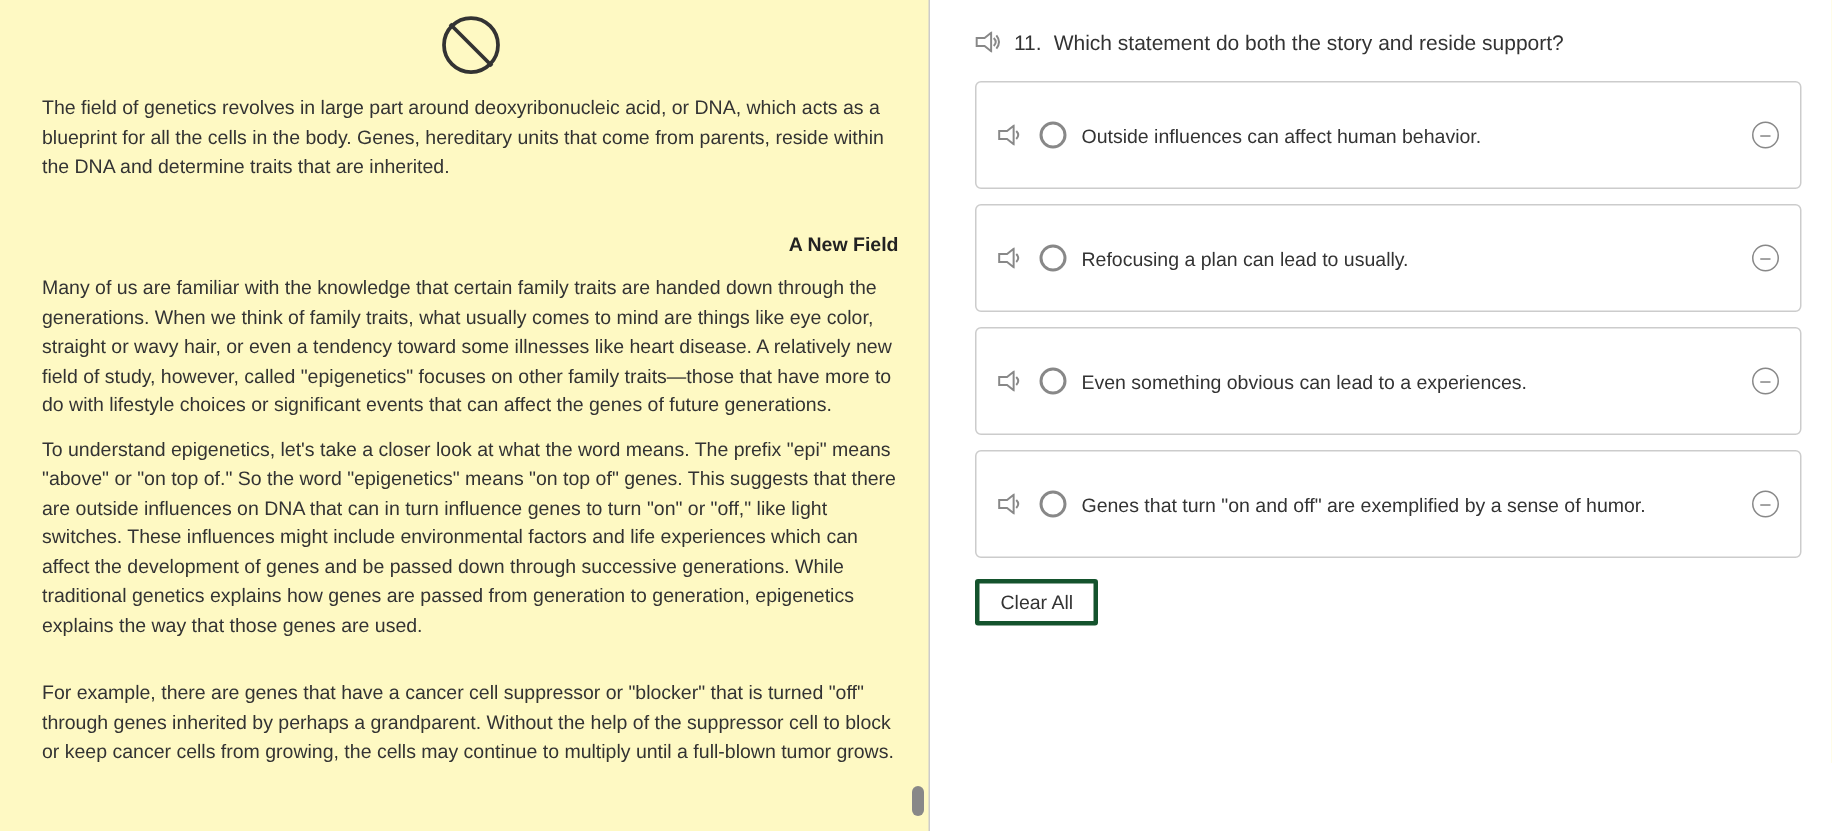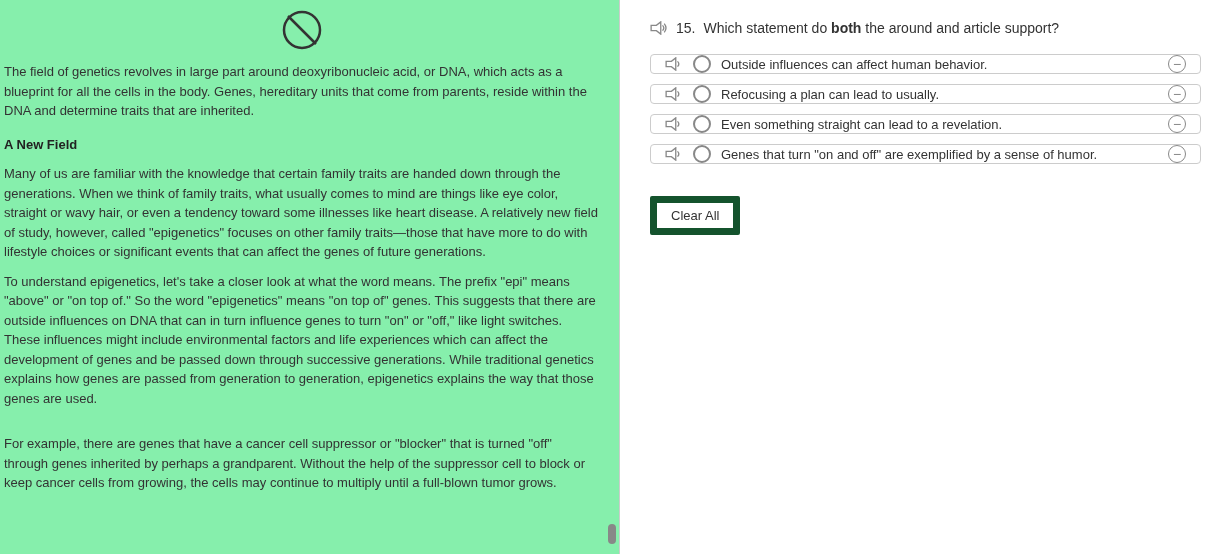--- a/index.html
+++ b/index.html
@@ -11,22 +11,22 @@
       font-family: Arial, sans-serif;
       font-size: 13px;
       background: #fff;
       display: flex;
       height: 554px;
       overflow: hidden;
     }
     .left-panel {
       width: 620px;
       min-width: 620px;
-      background: #86efac;
-      padding: 10px 20px 20px 4px;
+      background: #fef9c3;
+      padding: 10px 20px 20px 28px;
       overflow-y: auto;
       position: relative;
       border-right: 1px solid #ccc;
     }
     .no-symbol {
       display: flex;
       justify-content: center;
       margin-bottom: 12px;
     }
     .no-icon {
@@ -37,23 +37,24 @@
       color: #333;
       line-height: 1.5;
     }
     .article-text p {
       margin-bottom: 10px;
       font-size: 13px;
     }
     .section-heading {
       font-weight: bold;
       font-size: 13px;
-      margin-top: 14px;
+      margin-top: 32px;
       margin-bottom: 4px;
       color: #222;
+      text-align: right;
     }
     .scrollbar-indicator {
       position: absolute;
       right: 3px;
       bottom: 10px;
       width: 8px;
       height: 20px;
       background: #888;
       border-radius: 4px;
     }
@@ -71,28 +72,28 @@
     }
     .question-number {
       font-size: 14px;
       color: #333;
     }
     .question-text {
       font-size: 14px;
       color: #333;
     }
     .question-text strong {
-      font-weight: bold;
+      font-weight: normal;
     }
     .answer-option {
       display: flex;
       align-items: center;
       border: 1px solid #ccc;
       border-radius: 4px;
-      padding: 0 14px;
+      padding: 26px 14px;
       margin-bottom: 10px;
       gap: 10px;
       position: relative;
       background: #fff;
     }
     .radio-circle {
       width: 18px;
       height: 18px;
       border-radius: 50%;
       border: 2px solid #888;
@@ -111,28 +112,28 @@
       border-radius: 50%;
       display: flex;
       align-items: center;
       justify-content: center;
       color: #888;
       font-size: 14px;
       flex-shrink: 0;
       line-height: 1;
     }
     .clear-all-btn {
-      border: 7px solid #14532d;
+      border: 3px solid #14532d;
       background: #fff;
       padding: 5px 14px;
       font-size: 13px;
       color: #333;
       cursor: pointer;
       border-radius: 2px;
-      margin-top: 22px;
+      margin-top: 4px;
     }
     .speaker-small {
       display: flex;
       align-items: center;
     }
     .speaker-svg {
       width: 18px;
       height: 14px;
     }
   </style>
@@ -158,23 +159,23 @@
 
 <div class="right-panel">
   <div class="question-header">
     <span class="speaker-small">
       <svg class="speaker-svg" viewBox="0 0 20 16" fill="none" xmlns="http://www.w3.org/2000/svg">
         <polygon points="1,5 7,5 12,1 12,15 7,11 1,11" stroke="#888" stroke-width="1.5" fill="none"></polygon>
         <path d="M14,5 Q17,8 14,11" stroke="#888" stroke-width="1.5" fill="none"></path>
         <path d="M16,3 Q20,8 16,13" stroke="#888" stroke-width="1.5" fill="none"></path>
       </svg>
     </span>
-    <span class="question-number">15.</span>
+    <span class="question-number">11.</span>
     <span class="question-text">
-      Which statement do <strong>both</strong><span> the around and article support?</span>
+      Which statement do <strong>both</strong><span> the story and reside support?</span>
     </span>
   </div>
 
   <div id="options-container">
   <div class="answer-option">
       <span class="speaker-small">
         <svg class="speaker-svg" viewBox="0 0 20 16" fill="none" xmlns="http://www.w3.org/2000/svg">
           <polygon points="1,5 7,5 12,1 12,15 7,11 1,11" stroke="#888" stroke-width="1.5" fill="none"></polygon>
           <path d="M14,5 Q17,8 14,11" stroke="#888" stroke-width="1.5" fill="none"></path>
         </svg>
@@ -195,21 +196,21 @@
       <span class="minus-icon">−</span>
     </div>
       <div class="answer-option">
       <span class="speaker-small">
         <svg class="speaker-svg" viewBox="0 0 20 16" fill="none" xmlns="http://www.w3.org/2000/svg">
           <polygon points="1,5 7,5 12,1 12,15 7,11 1,11" stroke="#888" stroke-width="1.5" fill="none"></polygon>
           <path d="M14,5 Q17,8 14,11" stroke="#888" stroke-width="1.5" fill="none"></path>
         </svg>
       </span>
       <span class="radio-circle"></span>
-      <span class="answer-label">Even something straight can lead to a revelation.</span>
+      <span class="answer-label">Even something obvious can lead to a experiences.</span>
       <span class="minus-icon">−</span>
     </div>
       <div class="answer-option">
       <span class="speaker-small">
         <svg class="speaker-svg" viewBox="0 0 20 16" fill="none" xmlns="http://www.w3.org/2000/svg">
           <polygon points="1,5 7,5 12,1 12,15 7,11 1,11" stroke="#888" stroke-width="1.5" fill="none"></polygon>
           <path d="M14,5 Q17,8 14,11" stroke="#888" stroke-width="1.5" fill="none"></path>
         </svg>
       </span>
       <span class="radio-circle"></span>

